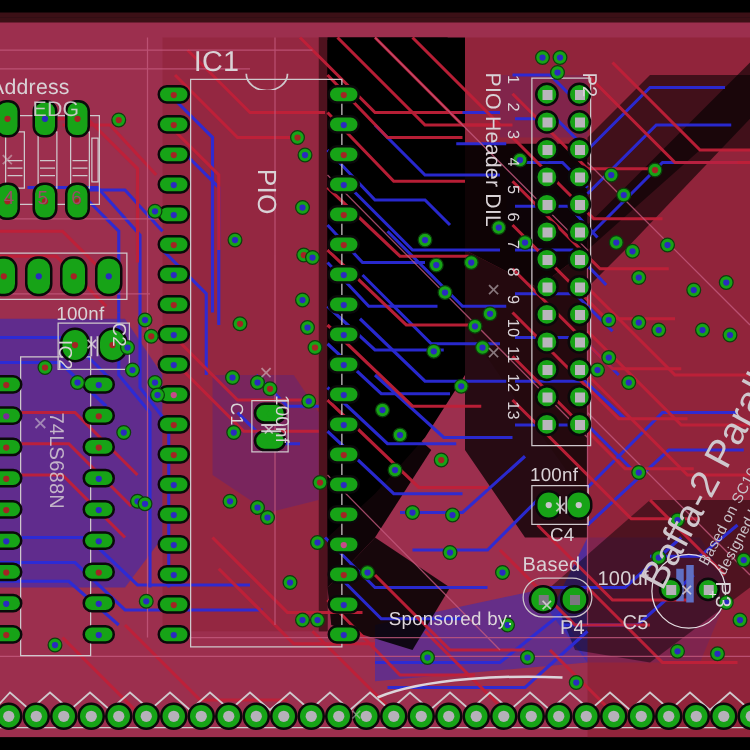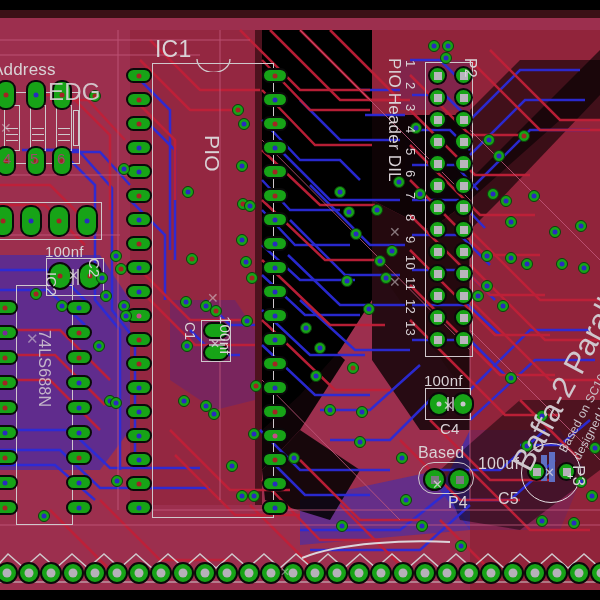--- a/index.html
+++ b/index.html
@@ -999,21 +999,21 @@
   <div class="silk" style="left:155px;top:36px;font-size:23px;">IC1</div>
 
   <div class="silk rot90" style="left:224px;top:135px;font-size:21px;">PIO</div>
 
   <div class="silk rot90" style="left:60px;top:272px;font-size:15px;">IC2</div>
 
   <div class="silk rot90" style="left:53px;top:330px;font-size:16px;opacity:0.82;">74LS688N</div>
 
   <div class="silk" style="left:-8px;top:60px;font-size:17px;">Address</div>
 
-  <div class="silk" style="left:48px;top:78px;font-size:24px;opacity:0.9;">EDG</div>
+  <div class="silk" style="left:26px;top:78px;font-size:17px;opacity:0.9;">EDG</div>
 
   <div class="silk" style="left:45px;top:243px;font-size:15px;">100nf</div>
   <div class="silk rot90" style="left:103px;top:258px;font-size:15px;">C2</div>
 
   <div class="silk rot90" style="left:198px;top:322px;font-size:14px;">C1</div>
   <div class="silk rot90" style="left:234px;top:316px;font-size:15px;">100nf</div>
 
   <div class="silk" style="left:424px;top:372px;font-size:15px;">100nf</div>
   <div class="silk" style="left:440px;top:420px;font-size:15px;">C4</div>
 
@@ -1053,20 +1053,21 @@
 
   <div style="position:absolute;left:505px;top:460px;transform-origin:0 0;transform:rotate(-62deg);">
     <div class="silk" style="position:static;font-size:31px;color:#cfc7cd;white-space:nowrap;">Baffa-2 Parallel PIO</div>
   </div>
 
   <div style="position:absolute;left:556px;top:448px;transform-origin:0 0;transform:rotate(-62deg);">
     <div class="silk" style="position:static;font-size:12px;color:#c9c2c8;white-space:nowrap;">Based on SC103 Z80 PIO module</div>
     <div class="silk" style="position:static;font-size:12px;color:#c9c2c8;white-space:nowrap;margin-top:2px;">designed by Stephen Cousins</div>
   </div>
 
+  <div class="silk" style="left:311px;top:487px;font-size:15px;color:#ded7db;">Sponsored by:</div>
 
   <svg style="position:absolute;left:300px;top:540px;" width="160" height="22">
     <path d="M2,18 C40,2 110,0 150,2" stroke="#dcd4da" stroke-width="2" fill="none"></path>
   </svg>
 
   <div class="silk" style="left:26px;top:330px;font-size:15px;opacity:0.55;">✕</div>
   <div class="silk" style="left:207px;top:290px;font-size:14px;opacity:0.55;">✕</div>
   <div class="silk" style="left:389px;top:224px;font-size:14px;opacity:0.55;">✕</div>
   <div class="silk" style="left:389px;top:274px;font-size:14px;opacity:0.55;">✕</div>
   <div class="silk" style="left:0px;top:120px;font-size:14px;opacity:0.5;">✕</div>

